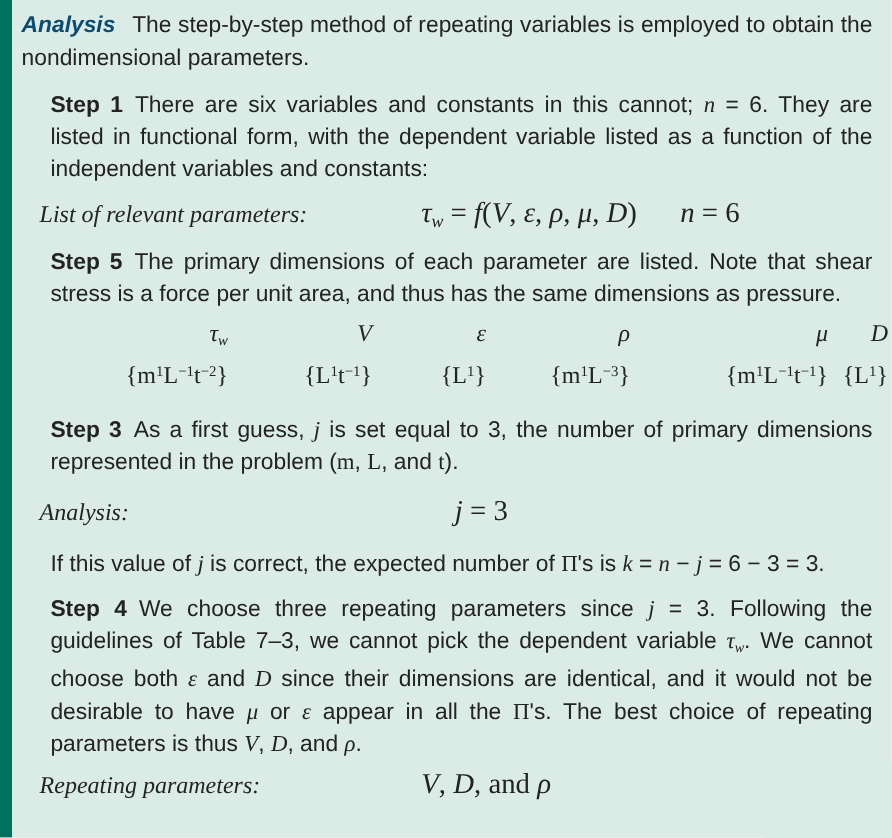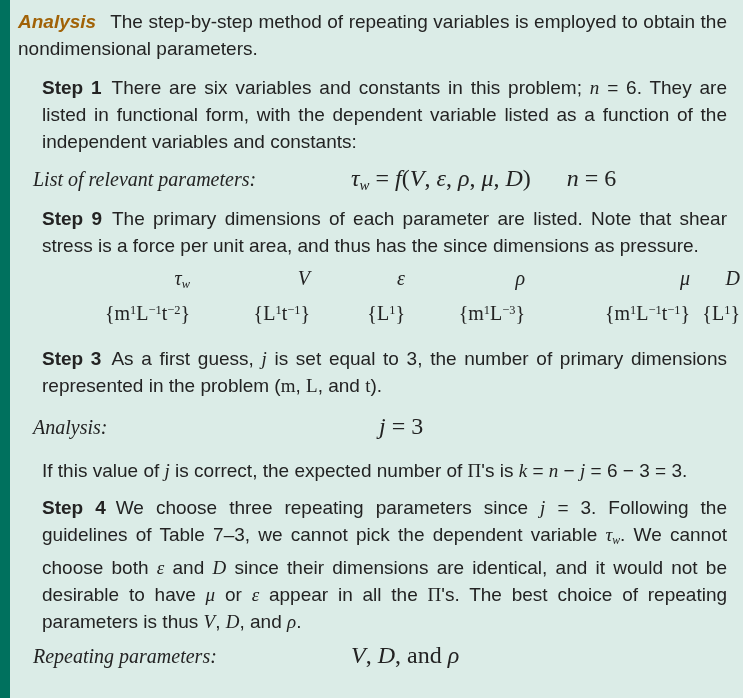--- a/index.html
+++ b/index.html
@@ -18,21 +18,21 @@
     background:#00715e;
   }
   .content {
     position:absolute; left:10px; top:0; right:0; bottom:0;
     padding:8px 16px 6px 8px;
     box-sizing:border-box;
   }
   p { margin:0; text-align:justify; }
   .p-analysis { margin-bottom:12px; }
   .analysis-label {
-    font-weight:bold; font-style:italic; color:#a16207;
+    font-weight:bold; font-style:italic; color:#0c4a6e;
     margin-right:14px;
   }
   .step { margin:0 0 0 24px; text-align:justify; }
   .step-label { font-weight:bold; margin-right:10px; }
   .mb12 { margin-bottom:12px; }
   .mb8  { margin-bottom:8px; }
   .mb6  { margin-bottom:6px; }
   .mb10 { margin-bottom:10px;margin-top:16px; }
   .mb5  { margin-bottom:5px; }
 
@@ -69,29 +69,29 @@
 </style>
 </head>
 <body>
 
 <div class="page">
   <div class="side-bar"></div>
   <div class="content">
 
     <p class="p-analysis"><span class="analysis-label">Analysis</span><span><span class="seg-plain">The step-by-step method of repeating variables is employed to obtain the nondimensional parameters.</span></span></p>
 
-    <p class="step mb8"><span class="step-label">Step 1</span><span><span class="seg-plain">There are six variables and constants in this problem; </span><span class="seg-v">n</span><span class="seg-plain"> = 6. They are listed in functional form, with the dependent variable listed as a function of the independent variables and constants:</span></span></p>
+    <p class="step mb8"><span class="step-label">Step 1</span><span><span class="seg-plain">There are six variables and constants in this cannot; </span><span class="seg-v">n</span><span class="seg-plain"> = 6. They are listed in functional form, with the dependent variable listed as a function of the independent variables and constants:</span></span></p>
 
     <div class="math-row mb12">
       <span class="math-label">List of relevant parameters:</span>
       <span class="math-expr"><span class="seg-v">τ</span><span class="seg-sub">w</span><span class="seg-r"> = </span><span class="seg-v">f</span><span class="seg-r">(</span><span class="seg-v">V</span><span class="seg-r">, </span><span class="seg-v">ε</span><span class="seg-r">, </span><span class="seg-v">ρ</span><span class="seg-r">, </span><span class="seg-v">μ</span><span class="seg-r">, </span><span class="seg-v">D</span><span class="seg-r">)</span></span>
       <span class="math-expr math-gap36"><span class="seg-v">n</span><span class="seg-r"> = 6</span></span>
     </div>
 
-    <p class="step mb6"><span class="step-label">Step 9</span><span><span class="seg-plain">The primary dimensions of each parameter are listed. Note that shear stress is a force per unit area, and thus has the since dimensions as pressure.</span></span></p>
+    <p class="step mb6"><span class="step-label">Step 5</span><span><span class="seg-plain">The primary dimensions of each parameter are listed. Note that shear stress is a force per unit area, and thus has the same dimensions as pressure.</span></span></p>
 
     <div class="dim-table">
       <div class="dim-row">
         <div class="dim-cell dc1"><span class="seg-v">τ</span><span class="seg-sub">w</span></div>
         <div class="dim-cell dc2"><span class="seg-v">V</span></div>
         <div class="dim-cell dc3"><span class="seg-v">ε</span></div>
         <div class="dim-cell dc4"><span class="seg-v">ρ</span></div>
         <div class="dim-cell dc5"><span class="seg-v">μ</span></div>
         <div class="dim-cell dc6"><span class="seg-v">D</span></div>
       </div>

